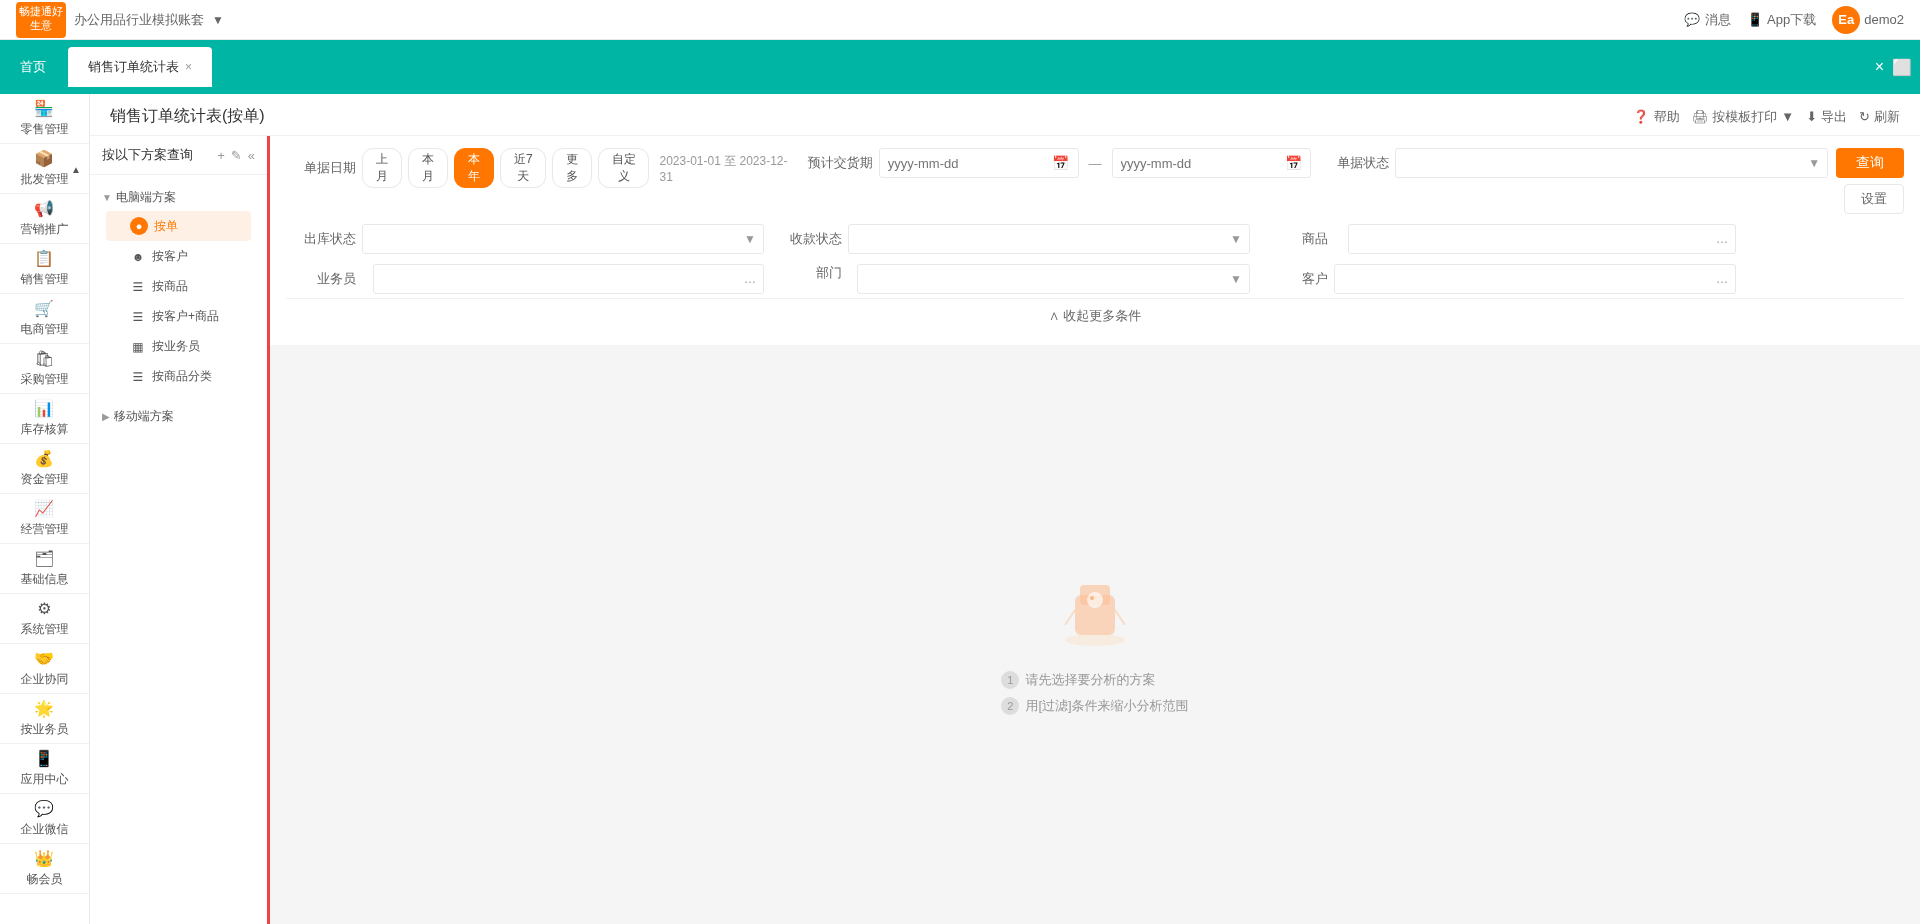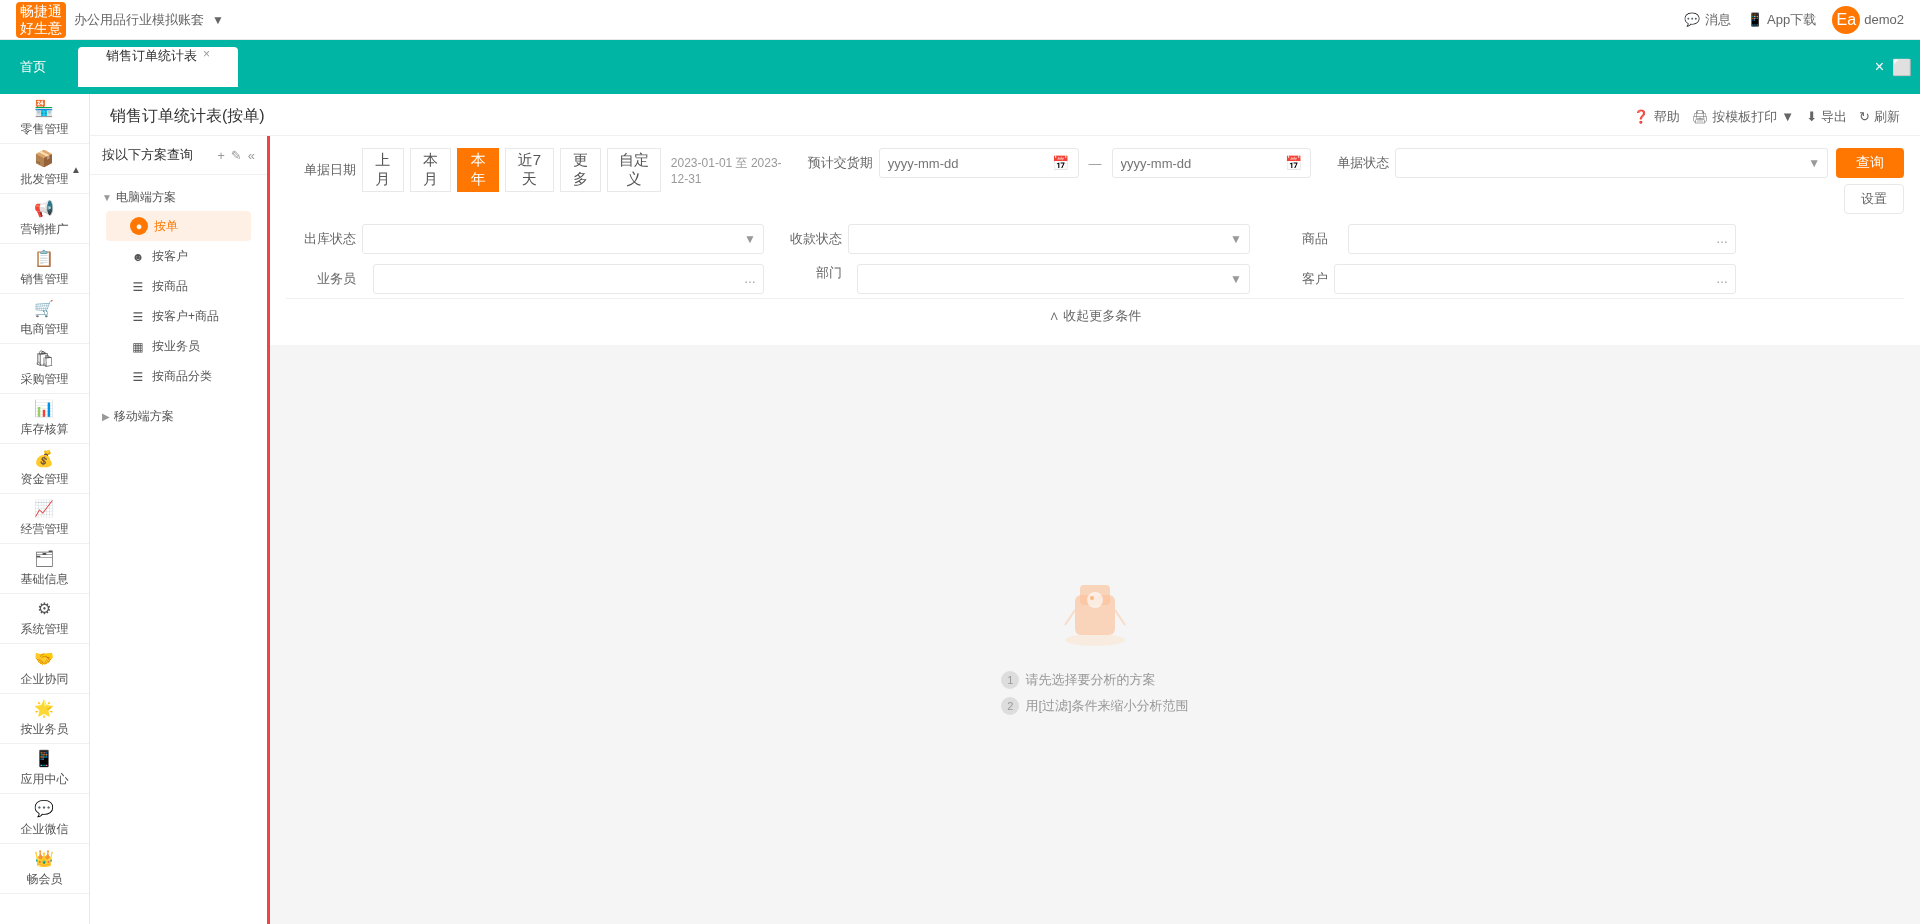--- a/index.html
+++ b/index.html
@@ -7,26 +7,26 @@
 
     
     .top-bar { height: 40px; background: #fff; display: flex; align-items: center; justify-content: space-between; padding: 0 16px; border-bottom: 1px solid #e8e8e8; flex-shrink: 0; }
     .top-bar-left { display: flex; align-items: center; gap: 8px; }
     .logo-box { width: 50px; height: 36px; background: #ff7700; border-radius: 4px; display: flex; align-items: center; justify-content: center; }
     .logo-text { color: #fff; font-size: 10px; text-align: center; line-height: 1.2; }
     .top-bar-title { color: #666; font-size: 13px; }
     .top-bar-dropdown { color: #666; font-size: 12px; cursor: pointer; }
     .top-bar-right { display: flex; align-items: center; gap: 16px; color: #666; font-size: 13px; }
     .top-bar-right-item { display: flex; align-items: center; gap: 4px; cursor: pointer; }
-    .avatar { width: 28px; height: 28px; border-radius: 50%; background: #ff7700; display: flex; align-items: center; justify-content: center; color: #fff; font-size: 16px; }
+    .avatar { width: 28px; height: 28px; border-radius: 50%; background: #ff7700; display: flex; align-items: center; justify-content: center; color: #fff; font-size: 13px; font-weight: bold; }
 
     
     .tab-bar { height: 54px; background: #00b5a3; display: flex; align-items: center; padding: 0 0; flex-shrink: 0; }
     .tab-home { height: 40px; padding: 0 20px; display: flex; align-items: center; color: #fff; font-size: 13px; cursor: pointer; }
-    .tab-item { height: 40px; padding: 0 28px; display: flex; align-items: flex-start; gap: 6px; background: #fff; color: #333; font-size: 13px; cursor: pointer; border-radius: 4px 4px 0 0; margin-left: 12px; }
+    .tab-item { height: 40px; padding: 0 20px; display: flex; align-items: center; gap: 6px; background: #fff; color: #333; font-size: 13px; cursor: pointer; border-radius: 4px 4px 0 0; margin-left: 2px; }
     .tab-item .tab-close { color: #999; font-size: 12px; cursor: pointer; }
     .tab-bar-right { margin-left: auto; display: flex; align-items: center; gap: 8px; padding-right: 8px; }
     .tab-bar-btn { color: #fff; font-size: 16px; cursor: pointer; }
 
     
     .main-layout { display: flex; flex: 1; overflow: hidden; }
 
     
     .sidebar { width: 90px; background: #fff; border-right: 1px solid #e8e8e8; display: flex; flex-direction: column; flex-shrink: 0; overflow-y: auto; }
     .sidebar-item { height: 50px; display: flex; flex-direction: column; align-items: center; justify-content: center; cursor: pointer; color: #555; font-size: 12px; gap: 3px; border-bottom: 1px solid #f0f0f0; }
@@ -56,21 +56,21 @@
     .scheme-group-header { display: flex; align-items: center; gap: 4px; font-size: 12px; color: #555; cursor: pointer; padding: 4px 0; }
     .scheme-group-arrow { font-size: 10px; color: #999; }
     .scheme-item { display: flex; align-items: center; gap: 6px; padding: 6px 12px 6px 24px; cursor: pointer; color: #555; font-size: 12px; border-radius: 4px; margin: 1px 4px; }
     .scheme-item.active { background: #fff0e6; color: #ff7700; }
     .scheme-item .scheme-icon { width: 16px; height: 16px; display: inline-flex; align-items: center; justify-content: center; font-size: 12px; }
 
     
     .right-panel { flex: 1; display: flex; flex-direction: column; overflow: hidden; background: #f5f5f5; }
     .filter-label { min-width: 70px; color: #666; font-size: 13px; text-align: right; flex-shrink: 0; }
     .filter-date-group { display: flex; align-items: center; gap: 6px; }
-    .date-btn { padding: 2px 8px; border: 1px solid #e8e8e8; border-radius: 0; font-size: 15px; cursor: pointer; color: #555; background: #fff; }
+    .date-btn { padding: 2px 8px; border: 1px solid #e8e8e8; border-radius: 11px; font-size: 12px; cursor: pointer; color: #555; background: #fff; }
     .date-btn.active { background: #ff7700; color: #fff; border-color: #ff7700; }
     .date-range-text { font-size: 12px; color: #999; margin-left: 4px; }
     .filter-input { flex: 1; height: 30px; border: 1px solid #e8e8e8; border-radius: 3px; padding: 0 8px; font-size: 13px; color: #333; outline: none; }
     .filter-select { flex: 1; height: 30px; border: 1px solid #e8e8e8; border-radius: 3px; padding: 0 8px; font-size: 13px; color: #333; outline: none; background: #fff; appearance: none; cursor: pointer; }
     .filter-item { display: flex; align-items: center; flex: 1; position: relative; }
     .filter-item .select-arrow { position: absolute; right: 8px; color: #999; font-size: 12px; pointer-events: none; }
     .filter-item .more-btn { position: absolute; right: 8px; color: #999; font-size: 12px; cursor: pointer; }
     .filter-separator { color: #999; margin: 0 4px; }
     .date-input-box { display: flex; align-items: center; height: 30px; border: 1px solid #e8e8e8; border-radius: 3px; padding: 0 8px; gap: 4px; flex: 1; max-width: 200px; }
     .date-input-box input { border: none; outline: none; font-size: 13px; color: #bbb; width: 100%; background: transparent; }
@@ -93,21 +93,21 @@
     .filter-section { background: #fff; padding: 12px 16px; }
 
     .scheme-item-active-dot { width: 18px; height: 18px; background: #ff7700; border-radius: 50%; display: flex; align-items: center; justify-content: center; color: #fff; font-size: 11px; flex-shrink: 0; }
   </style>
 </head>
 <body>
 
 <div class="top-bar">
   <div class="top-bar-left">
     <div class="logo-box">
-      <div class="logo-text" style="font-size:14px;">畅捷通好生意</div>
+      <div class="logo-text" style="font-size:11px;font-family:Liberation Mono, monospace;">畅捷通好生意</div>
     </div>
     <span class="top-bar-title">办公用品行业模拟账套</span>
     <span class="top-bar-dropdown">▼</span>
   </div>
   <div class="top-bar-right">
     <div class="top-bar-right-item">
       <span>💬</span>
       <span>消息</span>
     </div>
     <div class="top-bar-right-item">

